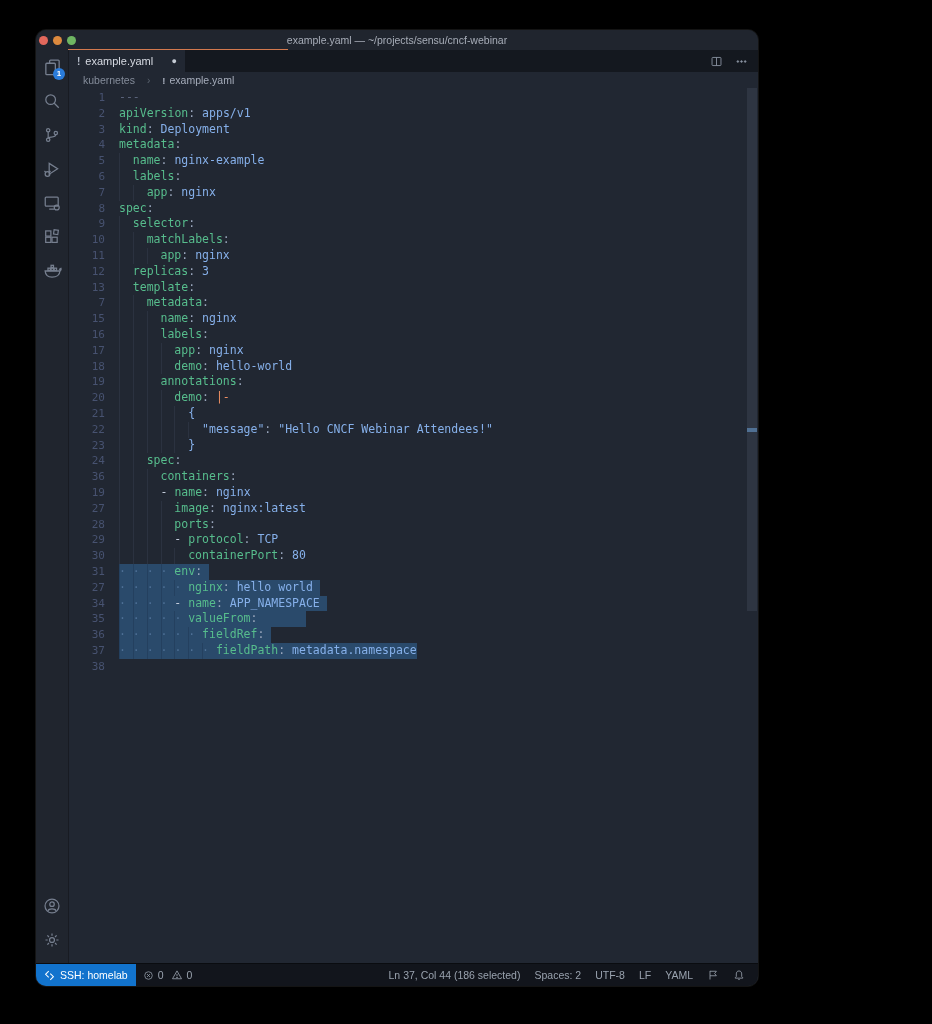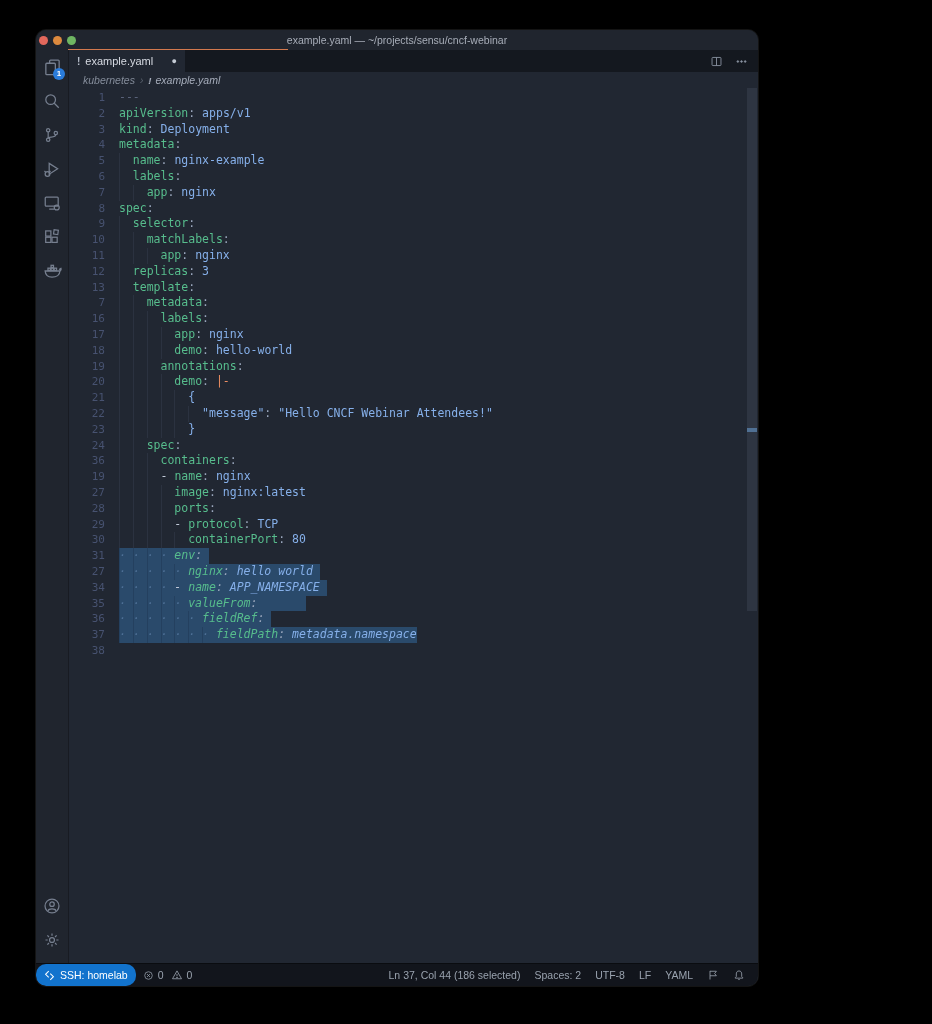--- a/index.html
+++ b/index.html
@@ -25,45 +25,45 @@
     color:#fff;font-size:8px;line-height:12px;text-align:center;font-weight:bold;}
   
   .editorcol{flex:1;display:flex;flex-direction:column;min-width:0;}
   .tabstrip{height:22px;background:#14181f;display:flex;align-items:stretch;flex:0 0 auto;}
   .tab{width:100px;background:#212732;display:flex;align-items:center;gap:5px;padding:0 8px;
     font-size:11px;color:#d6dae2;border-right:1px solid #14181f;cursor:pointer;}
   .tab .ficon{color:#b4bbc8;font-weight:bold;font-size:10px;}
   .tab .dot{color:#c5cbd5;font-size:9px;margin-left:auto;}
   .tab-actions{margin-left:auto;display:flex;align-items:center;gap:12px;padding-right:10px;}
   .tab-actions svg{stroke:#8a93a2;fill:none;stroke-width:1.1px;cursor:pointer;}
-  .breadcrumb{height:16px;display:flex;align-items:center;gap:5px;padding-left:14px;font-size:10.5px;
-    color:#848c9a;flex:0 0 auto;background:#212732;font-style:italic;}
+  .breadcrumb{height:16px;display:flex;align-items:center;gap:12px;padding-left:14px;font-size:10.5px;
+    color:#848c9a;flex:0 0 auto;background:#212732;}
   .breadcrumb .sep{color:#5b636f;font-size:10px;}
   .breadcrumb .file{color:#a6adbb;display:flex;gap:4px;align-items:center;cursor:pointer;}
   .breadcrumb .crumb{cursor:pointer;}
   .breadcrumb .ficon{color:#a6adbb;font-weight:bold;font-size:9.5px;}
   
   .code{flex:1;position:relative;overflow:hidden;font-family:"DejaVu Sans Mono","Liberation Mono",monospace;
     font-size:11.5px;padding-top:2px;cursor:text;}
   .line{position:relative;height:15.8px;line-height:15.8px;padding-left:50px;white-space:pre;}
   .ln{position:absolute;left:0;top:0;width:36px;text-align:right;color:#475270;font-size:11px;}
   .indent{display:inline-block;height:15.8px;vertical-align:top;
     background-image:repeating-linear-gradient(90deg,#2b3240 0,#2b3240 1px,transparent 1px,transparent 13.84px);}
-  .selwrap{background:#2a4a6b;display:inline-block;height:15.8px;font-style:italic;}
+  .selwrap{background:#2a4a6b;display:inline-block;height:15.8px;}
   .selwrap .ws{color:#4e7096;
     background-image:repeating-linear-gradient(90deg,#24405f 0,#24405f 1px,transparent 1px,transparent 13.84px);}
   .tail{display:inline-block;height:15.8px;vertical-align:top;}
   .k{color:#57bd8d;} .v{color:#86b0ea;} .p{color:#9aa7bd;} .c{color:#59627a;}
   .o{color:#ef8f63;} .d{color:#c3cbda;}
   .scrollbar{position:absolute;right:1px;top:0;width:10px;height:523px;background:rgba(140,155,180,.13);}
   .ovr-mark{position:absolute;right:1px;top:340px;width:10px;height:4px;background:rgba(110,160,215,.55);}
   
   .statusbar{height:22px;background:#12151c;display:flex;align-items:stretch;font-size:10.5px;
     color:#99a2ae;flex:0 0 auto;border-top:1px solid rgba(0,0,0,.4);}
-  .sb-remote{background:#1273cd;color:#fff;display:flex;align-items:center;gap:5px;padding:0 8px;cursor:pointer;border-radius:10px;}
+  .sb-remote{background:#1273cd;color:#fff;display:flex;align-items:center;gap:5px;padding:0 8px;cursor:pointer;}
   .sb-remote svg{stroke:#fff;fill:none;stroke-width:1.3px;}
   .sb-item{display:flex;align-items:center;gap:4px;padding:0 7px;cursor:pointer;}
   .sb-item svg{stroke:#99a2ae;fill:none;stroke-width:1.1px;}
   .sb-right{margin-left:auto;display:flex;align-items:stretch;padding-right:6px;}
 </style>
 </head>
 <body>
 
 <div class="window">
   <div class="titlebar">
@@ -189,20 +189,21 @@
           <div class="line"><span class="ln">5</span><span class="indent" style="width: 13.84px;"></span><span class="k">name</span><span class="p">:</span><span class="v"> nginx-example</span></div>
           <div class="line"><span class="ln">6</span><span class="indent" style="width: 13.84px;"></span><span class="k">labels</span><span class="p">:</span></div>
           <div class="line"><span class="ln">7</span><span class="indent" style="width: 27.68px;"></span><span class="k">app</span><span class="p">:</span><span class="v"> nginx</span></div>
           <div class="line"><span class="ln">8</span><span class="k">spec</span><span class="p">:</span></div>
           <div class="line"><span class="ln">9</span><span class="indent" style="width: 13.84px;"></span><span class="k">selector</span><span class="p">:</span></div>
           <div class="line"><span class="ln">10</span><span class="indent" style="width: 27.68px;"></span><span class="k">matchLabels</span><span class="p">:</span></div>
           <div class="line"><span class="ln">11</span><span class="indent" style="width: 41.52px;"></span><span class="k">app</span><span class="p">:</span><span class="v"> nginx</span></div>
           <div class="line"><span class="ln">12</span><span class="indent" style="width: 13.84px;"></span><span class="k">replicas</span><span class="p">:</span><span class="v"> 3</span></div>
           <div class="line"><span class="ln">13</span><span class="indent" style="width: 13.84px;"></span><span class="k">template</span><span class="p">:</span></div>
           <div class="line"><span class="ln">7</span><span class="indent" style="width: 27.68px;"></span><span class="k">metadata</span><span class="p">:</span></div>
+          <div class="line"><span class="ln">15</span><span class="indent" style="width: 41.52px;"></span><span class="k">name</span><span class="p">:</span><span class="v"> nginx</span></div>
           <div class="line"><span class="ln">16</span><span class="indent" style="width: 41.52px;"></span><span class="k">labels</span><span class="p">:</span></div>
           <div class="line"><span class="ln">17</span><span class="indent" style="width: 55.36px;"></span><span class="k">app</span><span class="p">:</span><span class="v"> nginx</span></div>
           <div class="line"><span class="ln">18</span><span class="indent" style="width: 55.36px;"></span><span class="k">demo</span><span class="p">:</span><span class="v"> hello-world</span></div>
           <div class="line"><span class="ln">19</span><span class="indent" style="width: 41.52px;"></span><span class="k">annotations</span><span class="p">:</span></div>
           <div class="line"><span class="ln">20</span><span class="indent" style="width: 55.36px;"></span><span class="k">demo</span><span class="p">:</span><span class="o"> |-</span></div>
           <div class="line"><span class="ln">21</span><span class="indent" style="width: 69.2px;"></span><span class="v">{</span></div>
           <div class="line"><span class="ln">22</span><span class="indent" style="width: 83.04px;"></span><span class="v">"message"</span><span class="p">:</span><span class="v"> "Hello CNCF Webinar Attendees!"</span></div>
           <div class="line"><span class="ln">23</span><span class="indent" style="width: 69.2px;"></span><span class="v">}</span></div>
           <div class="line"><span class="ln">24</span><span class="indent" style="width: 27.68px;"></span><span class="k">spec</span><span class="p">:</span></div>
           <div class="line"><span class="ln">36</span><span class="indent" style="width: 41.52px;"></span><span class="k">containers</span><span class="p">:</span></div>

